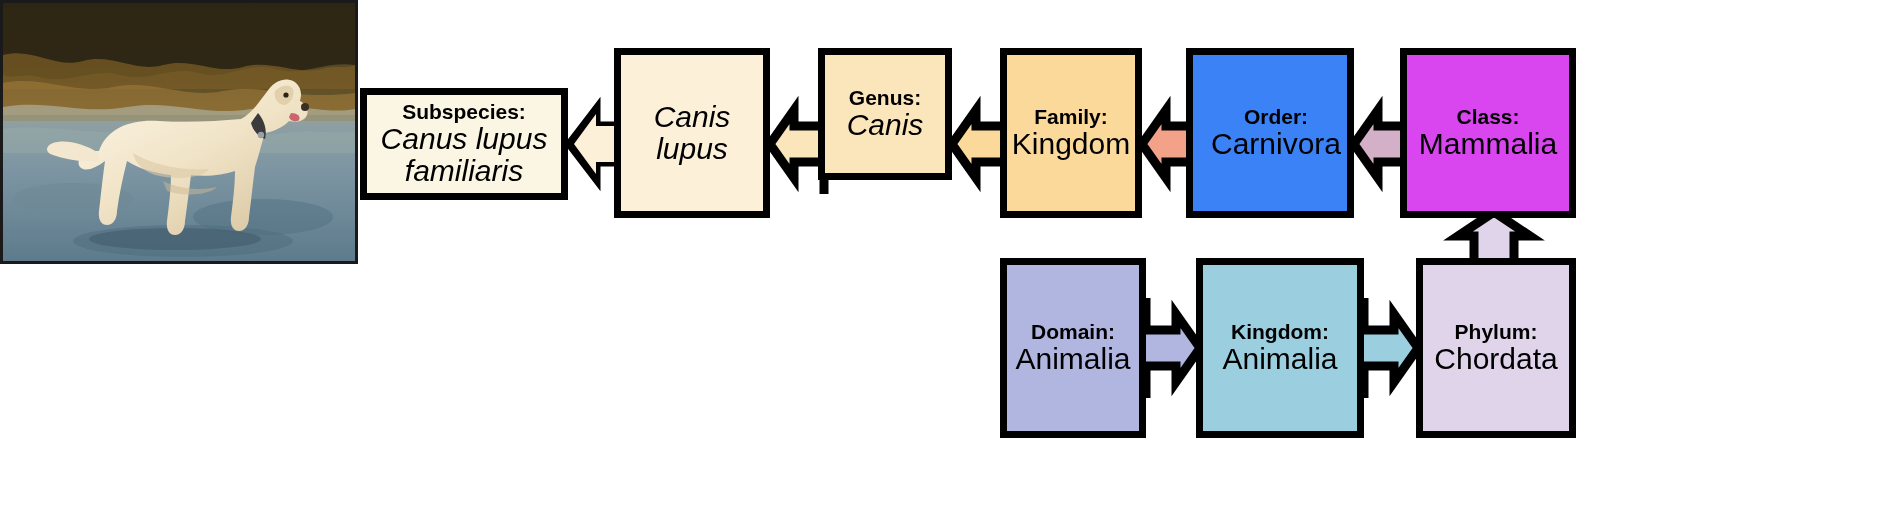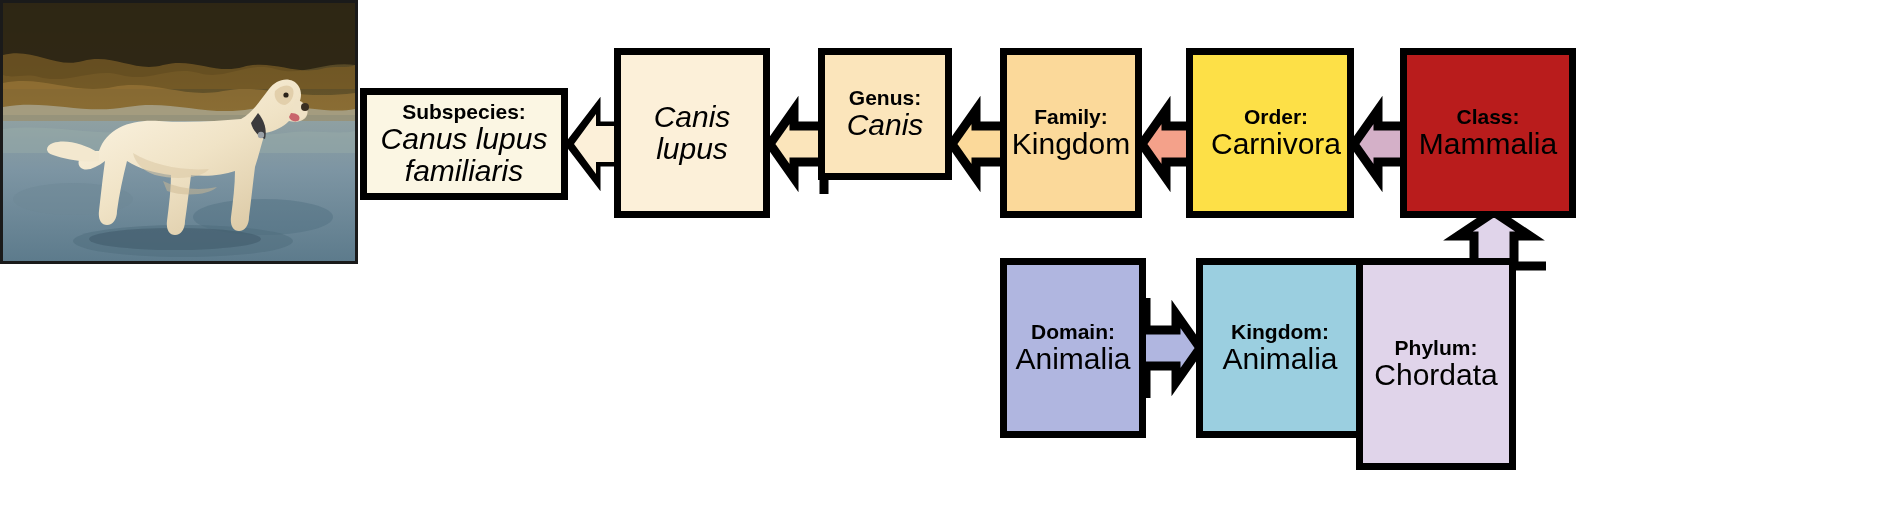--- a/index.html
+++ b/index.html
@@ -148,32 +148,32 @@
     <div class="rank">Family:</div>
     <div class="taxon">Kingdom</div>
   </div>
 
   <div class="arrow" style="left:1138px;top:84px;width:62px;height:120px;">
     <svg width="62" height="120" viewBox="0 0 62 120">
       <path d="M58,10 L58,42 L28,42 L28,26 L4,60 L28,94 L28,78 L58,78 L58,110" fill="#f4a18a" stroke="#000" stroke-width="9" stroke-linejoin="miter"></path>
     </svg>
   </div>
 
-  <div class="node" style="left:1186px;top:48px;width:168px;height:170px;background:#fde047;padding-left:12px;">
+  <div class="node" style="left:1186px;top:48px;width:168px;height:170px;background:#3b82f6;padding-left:12px;">
     <div class="rank">Order:</div>
     <div class="taxon">Carnivora</div>
   </div>
 
   <div class="arrow" style="left:1350px;top:84px;width:62px;height:120px;">
     <svg width="62" height="120" viewBox="0 0 62 120">
       <path d="M58,10 L58,42 L28,42 L28,26 L4,60 L28,94 L28,78 L58,78 L58,110" fill="#d4b0c8" stroke="#000" stroke-width="9" stroke-linejoin="miter"></path>
     </svg>
   </div>
 
-  <div class="node" style="left:1400px;top:48px;width:176px;height:170px;background:#b91c1c;">
+  <div class="node" style="left:1400px;top:48px;width:176px;height:170px;background:#d946ef;">
     <div class="rank">Class:</div>
     <div class="taxon">Mammalia</div>
   </div>
 
   <div class="node" style="left:1000px;top:258px;width:146px;height:180px;background:#b0b6e0;">
     <div class="rank">Domain:</div>
     <div class="taxon">Animalia</div>
   </div>
 
   <div class="arrow" style="left:1142px;top:288px;width:62px;height:120px;">
@@ -186,21 +186,21 @@
     <div class="rank">Kingdom:</div>
     <div class="taxon">Animalia</div>
   </div>
 
   <div class="arrow" style="left:1360px;top:288px;width:62px;height:120px;">
     <svg width="62" height="120" viewBox="0 0 62 120">
       <path d="M4,10 L4,42 L34,42 L34,26 L58,60 L34,94 L34,78 L4,78 L4,110" fill="#9bcfe0" stroke="#000" stroke-width="9" stroke-linejoin="miter"></path>
     </svg>
   </div>
 
-  <div class="node" style="left:1356px;top:258px;width:160px;height:212px;background:#e0d4ea;">
+  <div class="node" style="left:1416px;top:258px;width:160px;height:180px;background:#e0d4ea;">
     <div class="rank">Phylum:</div>
     <div class="taxon">Chordata</div>
   </div>
 
   <div class="arrow" style="left:1432px;top:208px;width:128px;height:62px;">
     <svg width="128" height="62" viewBox="0 0 128 62">
       <path d="M10,58 L42,58 L42,28 L26,28 L62,4 L98,28 L82,28 L82,58 L114,58" fill="#e0d4ea" stroke="#000" stroke-width="9" stroke-linejoin="miter"></path>
     </svg>
   </div>
 

